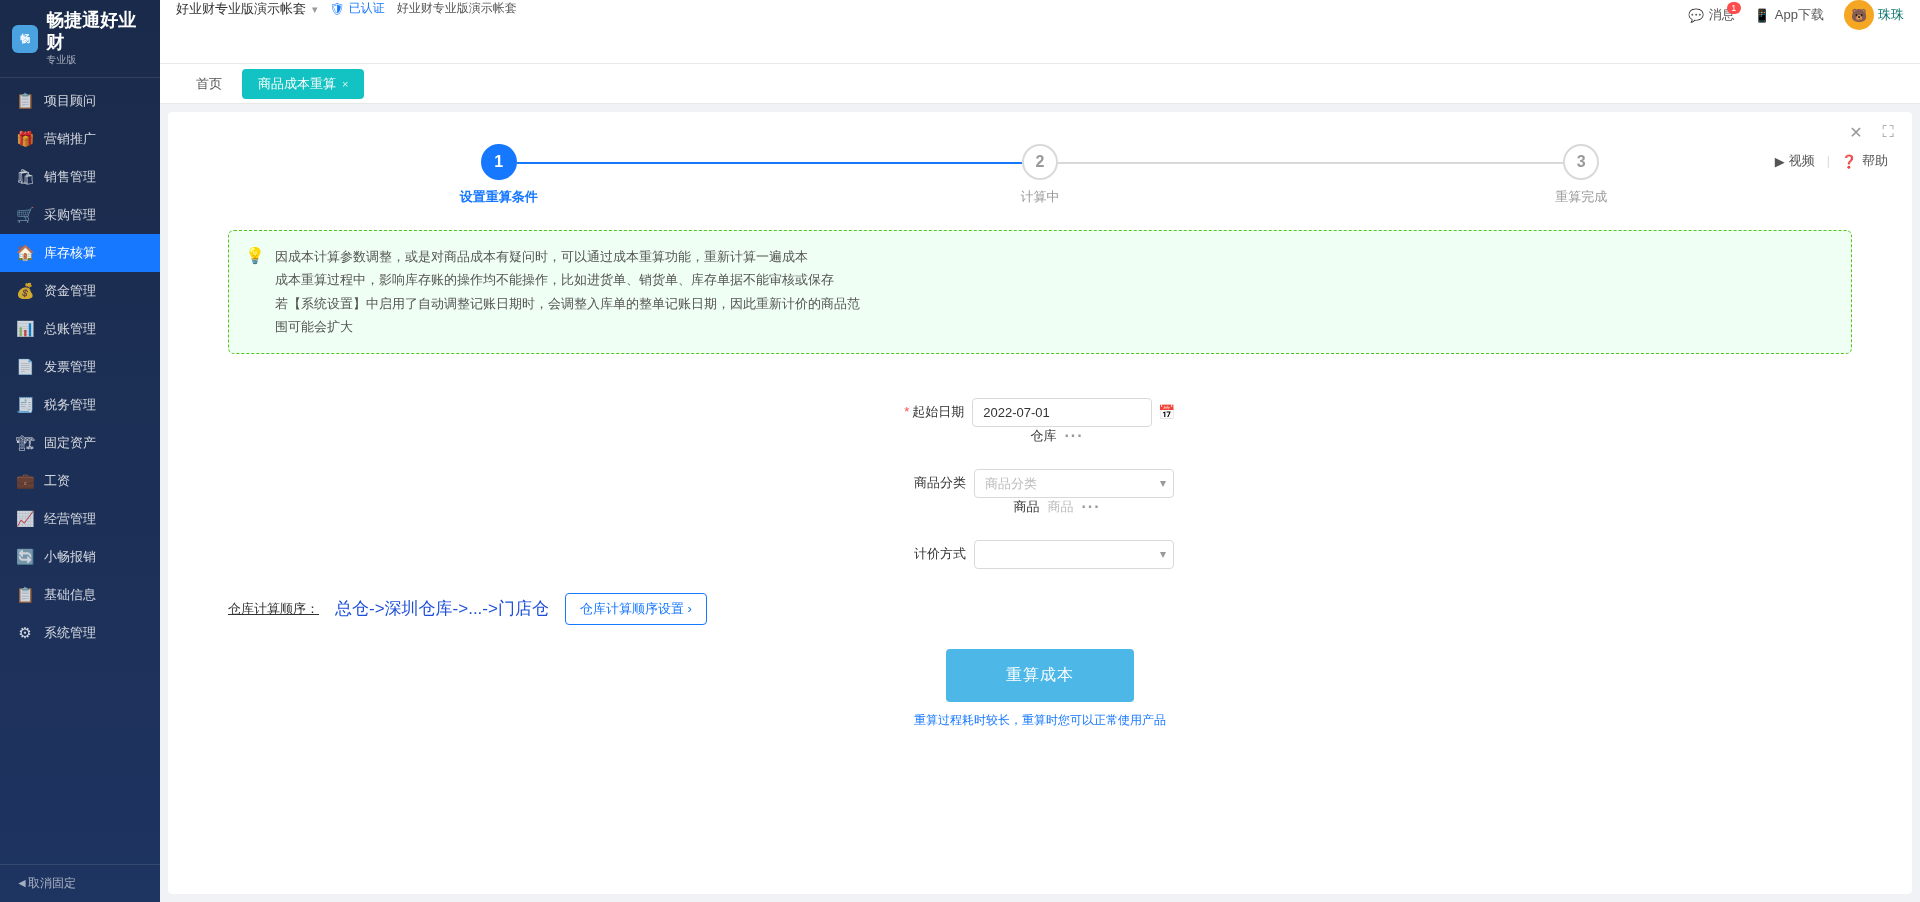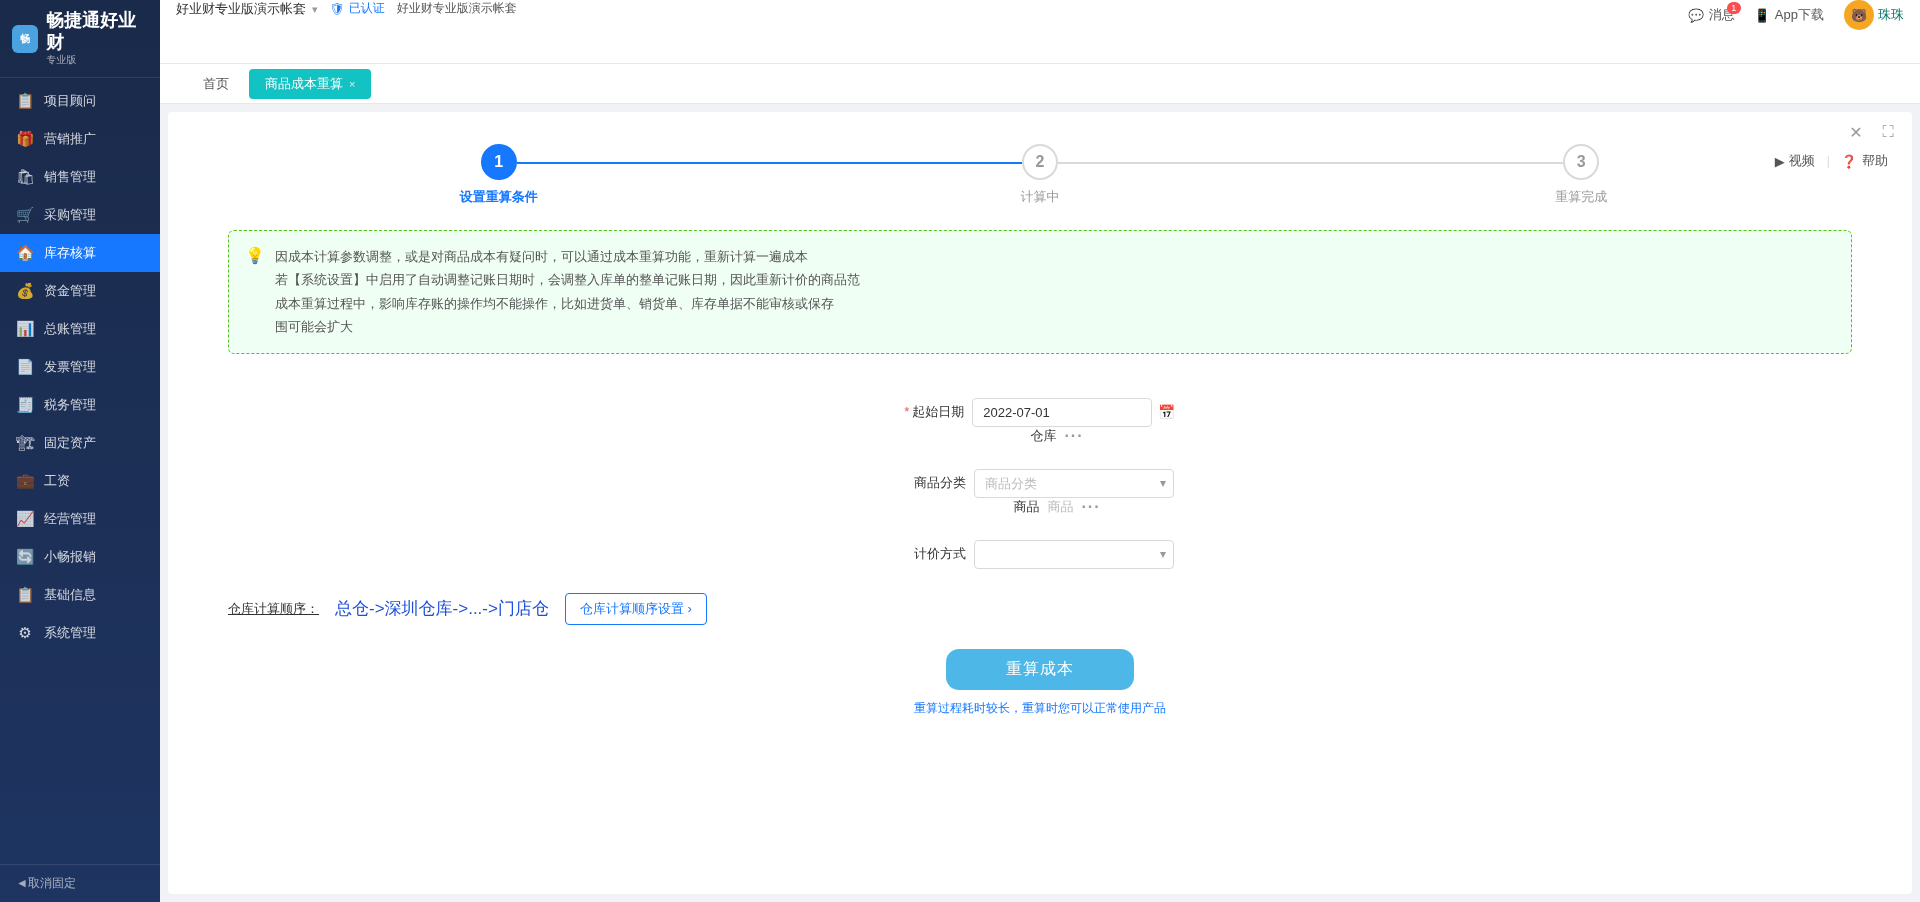--- a/index.html
+++ b/index.html
@@ -149,21 +149,21 @@
       overflow: hidden;
     }
     .topbar-username { font-size: 13px; color: #0f766e; cursor: pointer; }
 
     
     .tabs-bar {
       background: white;
       height: 40px;
       display: flex;
       align-items: center;
-      padding: 0 27px;
+      padding: 0 20px;
       border-bottom: 1px solid #e8e8e8;
       gap: 4px;
       flex-shrink: 0;
     }
     .tab {
       padding: 6px 16px;
       border-radius: 4px;
       cursor: pointer;
       font-size: 13px;
       color: #555;
@@ -397,22 +397,22 @@
       display: flex;
       flex-direction: column;
       align-items: center;
       gap: 10px;
       margin-top: 16px;
     }
     .recalc-btn {
       background: #4db8e8;
       color: white;
       border: none;
-      border-radius: 13px;
-      padding: 10px 60px;
+      border-radius: 4px;
+      padding: 16px 60px;
       font-size: 16px;
       cursor: pointer;
       font-weight: 500;
       letter-spacing: 1px;
     }
     .recalc-hint { font-size: 12px; color: #1677ff; }
 
     .divider-v { color: #d9d9d9; font-size: 12px; }
   </style>
 </head>
@@ -567,22 +567,22 @@
           <span>❓</span>
           <span>帮助</span>
         </div>
       </div>
     </div>
 
     <div class="notice-box">
       <span class="notice-icon">💡</span>
       <div class="notice-text">
         <div>因成本计算参数调整，或是对商品成本有疑问时，可以通过成本重算功能，重新计算一遍成本</div>
+        <div>成本重算过程中，影响库存账的操作均不能操作，比如进货单、销货单、库存单据不能审核或保存</div>
         <div>若【系统设置】中启用了自动调整记账日期时，会调整入库单的整单记账日期，因此重新计价的商品范</div>
-        <div>成本重算过程中，影响库存账的操作均不能操作，比如进货单、销货单、库存单据不能审核或保存</div>
         <div>围可能会扩大</div>
       </div>
     </div>
 
     <div class="form-area">
 
       <div class="form-row">
         <div class="form-group">
           <span class="form-label required">起始日期</span>
           <div class="form-input-wrap">

